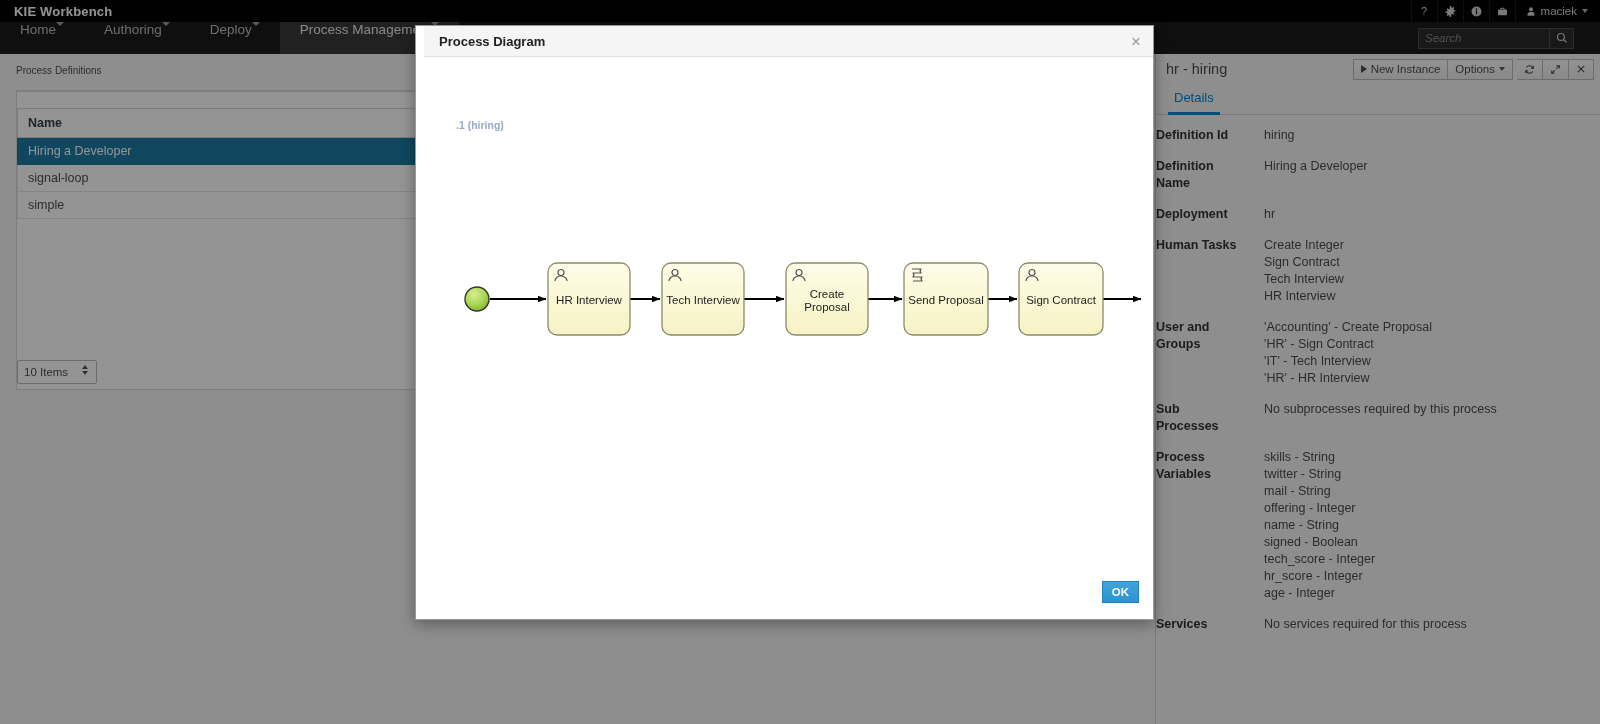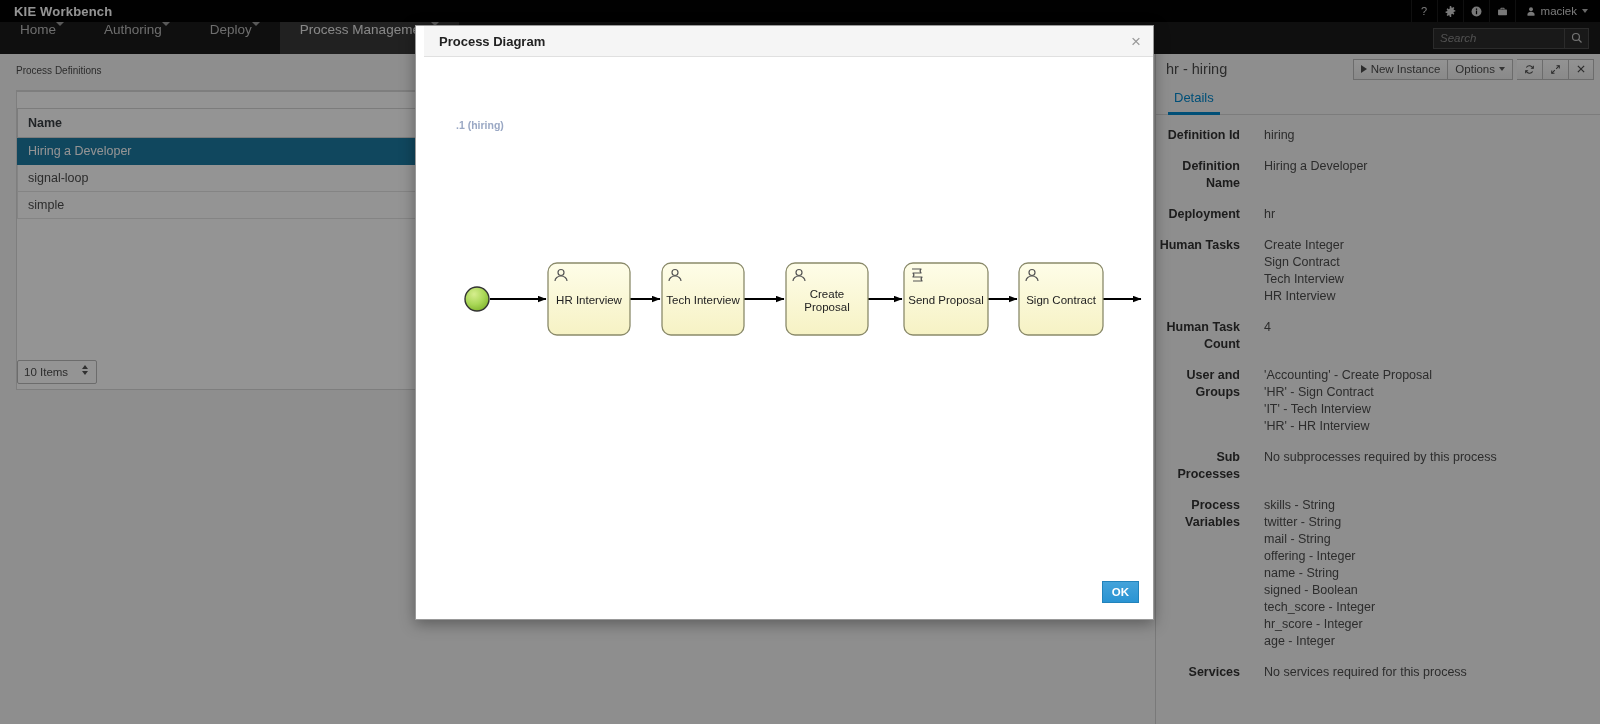--- a/index.html
+++ b/index.html
@@ -45,21 +45,21 @@
   }
   .nav-item {
     display: flex; align-items: flex-start; 
     padding: 0 20px; color: #bdbdbd; font-size: 13.5px; cursor: pointer;
     white-space: nowrap;
   }
   .nav-item.active { background: #393939; color: #e8e8e8; }
   .nav-caret { width:0;height:0;border-left:4px solid transparent;border-right:4px solid transparent;border-top:4.5px solid #9a9a9a; }
   .nav-spacer { flex: 1; }
   .search-wrap {
-    display: flex; align-items: flex-end; margin: auto 11px auto 0;
+    display: flex; align-items: flex-end; margin: auto 26px auto 0;
     height: 21px;
   }
   .search-input {
     width: 131px; height: 21px; background: #2b2b2b; border: 1px solid #4a4a4a;
     border-right: none; color: #9b9b9b; font-size: 11.5px; padding: 0 6px;
     font-family: "Liberation Sans", sans-serif; outline: none;
   }
   .search-input::placeholder { color: #8d8d8d; font-style: italic; }
   .search-btn {
     width: 25px; height: 21px; background: #2b2b2b; border: 1px solid #4a4a4a;
@@ -130,21 +130,21 @@
   .caret-sm { width:0;height:0;border-left:3.5px solid transparent;border-right:3.5px solid transparent;border-top:4px solid #5a5a5a; }
 
   .dp-tabs { border-bottom: 1px solid #d6d6d6; padding-left: 12px; display:flex; }
   .dp-tab {
     font-size: 13px; color: #0088ce; padding: 6px 6px 7px 6px;
     border-bottom: 3px solid #0088ce; cursor: pointer; margin-bottom: -1px;
   }
   .dp-fields { padding: 12px 0 0 0; }
   .frow { display: flex; margin-bottom: 14px; }
   .flabel {
-    width: 108px; min-width: 108px; text-align: right; padding-right: 24px;
+    width: 108px; min-width: 108px; text-align: left; padding-right: 24px;
     font-size: 12.5px; font-weight: bold; color: #333; line-height: 17px;
   }
   .fval { font-size: 12.5px; color: #4d4d4d; line-height: 17px; }
   .fval div { white-space: nowrap; }
 
   
   .modal-backdrop {
     position: absolute; top: 0; left: 0; width: 1600px; height: 724px;
     background: rgba(0,0,0,0.42);
   }
@@ -346,26 +346,20 @@
             <div>hr</div>
           </div>
         </div>
         <div class="frow">
           <div class="flabel">Human Tasks</div>
           <div class="fval">
             <div>Create Integer</div>
             <div>Sign Contract</div>
             <div>Tech Interview</div>
             <div>HR Interview</div>
-          </div>
-        </div>
-        <div class="frow">
-          <div class="flabel">Human Task Count</div>
-          <div class="fval">
-            <div>4</div>
           </div>
         </div>
         <div class="frow">
           <div class="flabel">User and Groups</div>
           <div class="fval">
             <div>'Accounting' - Create Proposal</div>
             <div>'HR' - Sign Contract</div>
             <div>'IT' - Tech Interview</div>
             <div>'HR' - HR Interview</div>
           </div>

